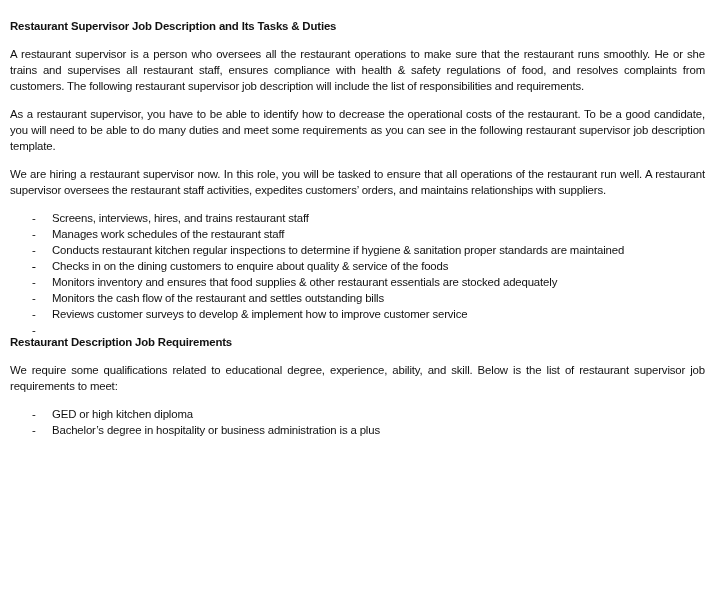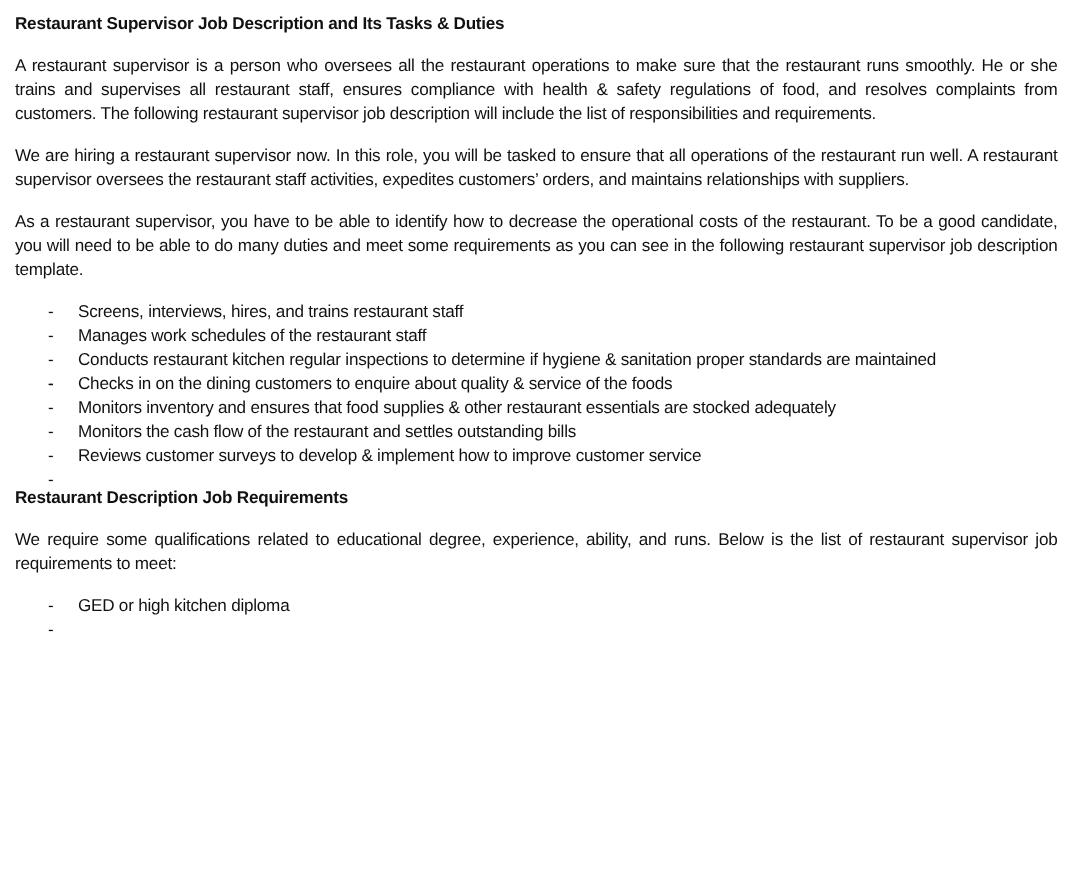--- a/index.html
+++ b/index.html
@@ -11,21 +11,21 @@
       width: 713px;
       height: 594px;
       overflow: hidden;
       font-family: "Liberation Sans", sans-serif;
       color: #111111;
       font-size: 11.4px;
       letter-spacing: -0.15px;
     }
     .doc {
       position: relative;
-      padding: 8px 8px 0 10px;
+      padding: 18px 8px 0 10px;
       width: 695px;
     }
     .heading {
       font-weight: bold;
       font-size: 11.4px;
       line-height: 16px;
       margin: 0 0 12px 0;
     }
     .para {
       text-align: justify;
@@ -49,35 +49,35 @@
     }
   </style>
 </head>
 <body>
 
 <div class="doc">
 
   <div class="heading">Restaurant Supervisor Job Description and Its Tasks &amp; Duties</div>
   <p class="para">A restaurant supervisor is a person who oversees all the restaurant operations to make sure that the restaurant runs smoothly. He or she trains and supervises all restaurant staff, ensures compliance with health &amp; safety regulations of food, and resolves complaints from customers. The following restaurant supervisor job description will include the list of responsibilities and requirements.</p>
 
+  <p class="para">As a restaurant supervisor, you have to be able to identify how to decrease the operational costs of the restaurant. To be a good candidate, you will need to be able to do many duties and meet some requirements as you can see in the following restaurant supervisor job description template.</p>
   <p class="para">We are hiring a restaurant supervisor now. In this role, you will be tasked to ensure that all operations of the restaurant run well. A restaurant supervisor oversees the restaurant staff activities, expedites customers’ orders, and maintains relationships with suppliers.</p>
-  <p class="para">As a restaurant supervisor, you have to be able to identify how to decrease the operational costs of the restaurant. To be a good candidate, you will need to be able to do many duties and meet some requirements as you can see in the following restaurant supervisor job description template.</p>
 
   <ul class="list">
     <li><span class="dash">-</span><span>Screens, interviews, hires, and trains restaurant staff</span></li>
     <li><span class="dash">-</span><span>Manages work schedules of the restaurant staff</span></li>
     <li><span class="dash">-</span><span>Conducts restaurant kitchen regular inspections to determine if hygiene &amp; sanitation proper standards are maintained</span></li>
     <li><span class="dash">-</span></li>
     <li><span class="dash">-</span><span>Checks in on the dining customers to enquire about quality &amp; service of the foods</span></li>
     <li><span class="dash">-</span><span>Monitors inventory and ensures that food supplies &amp; other restaurant essentials are stocked adequately</span></li>
     <li><span class="dash">-</span><span>Monitors the cash flow of the restaurant and settles outstanding bills</span></li>
     <li><span class="dash">-</span><span>Reviews customer surveys to develop &amp; implement how to improve customer service</span></li>
     <li><span class="dash">-</span></li>
   </ul>
 
   <div class="heading">Restaurant Description Job Requirements</div>
-  <p class="para">We require some qualifications related to educational degree, experience, ability, and runs. Below is the list of restaurant supervisor job requirements to meet:</p>
+  <p class="para">We require some qualifications related to educational degree, experience, ability, and skill. Below is the list of restaurant supervisor job requirements to meet:</p>
   <ul class="list">
     <li><span class="dash">-</span><span>GED or high kitchen diploma</span></li>
-    <li><span class="dash">-</span></li>
+    <li><span class="dash">-</span><span>Bachelor’s degree in hospitality or business administration is a plus</span></li>
   </ul>
 
 </div>
 
 </body></html>

